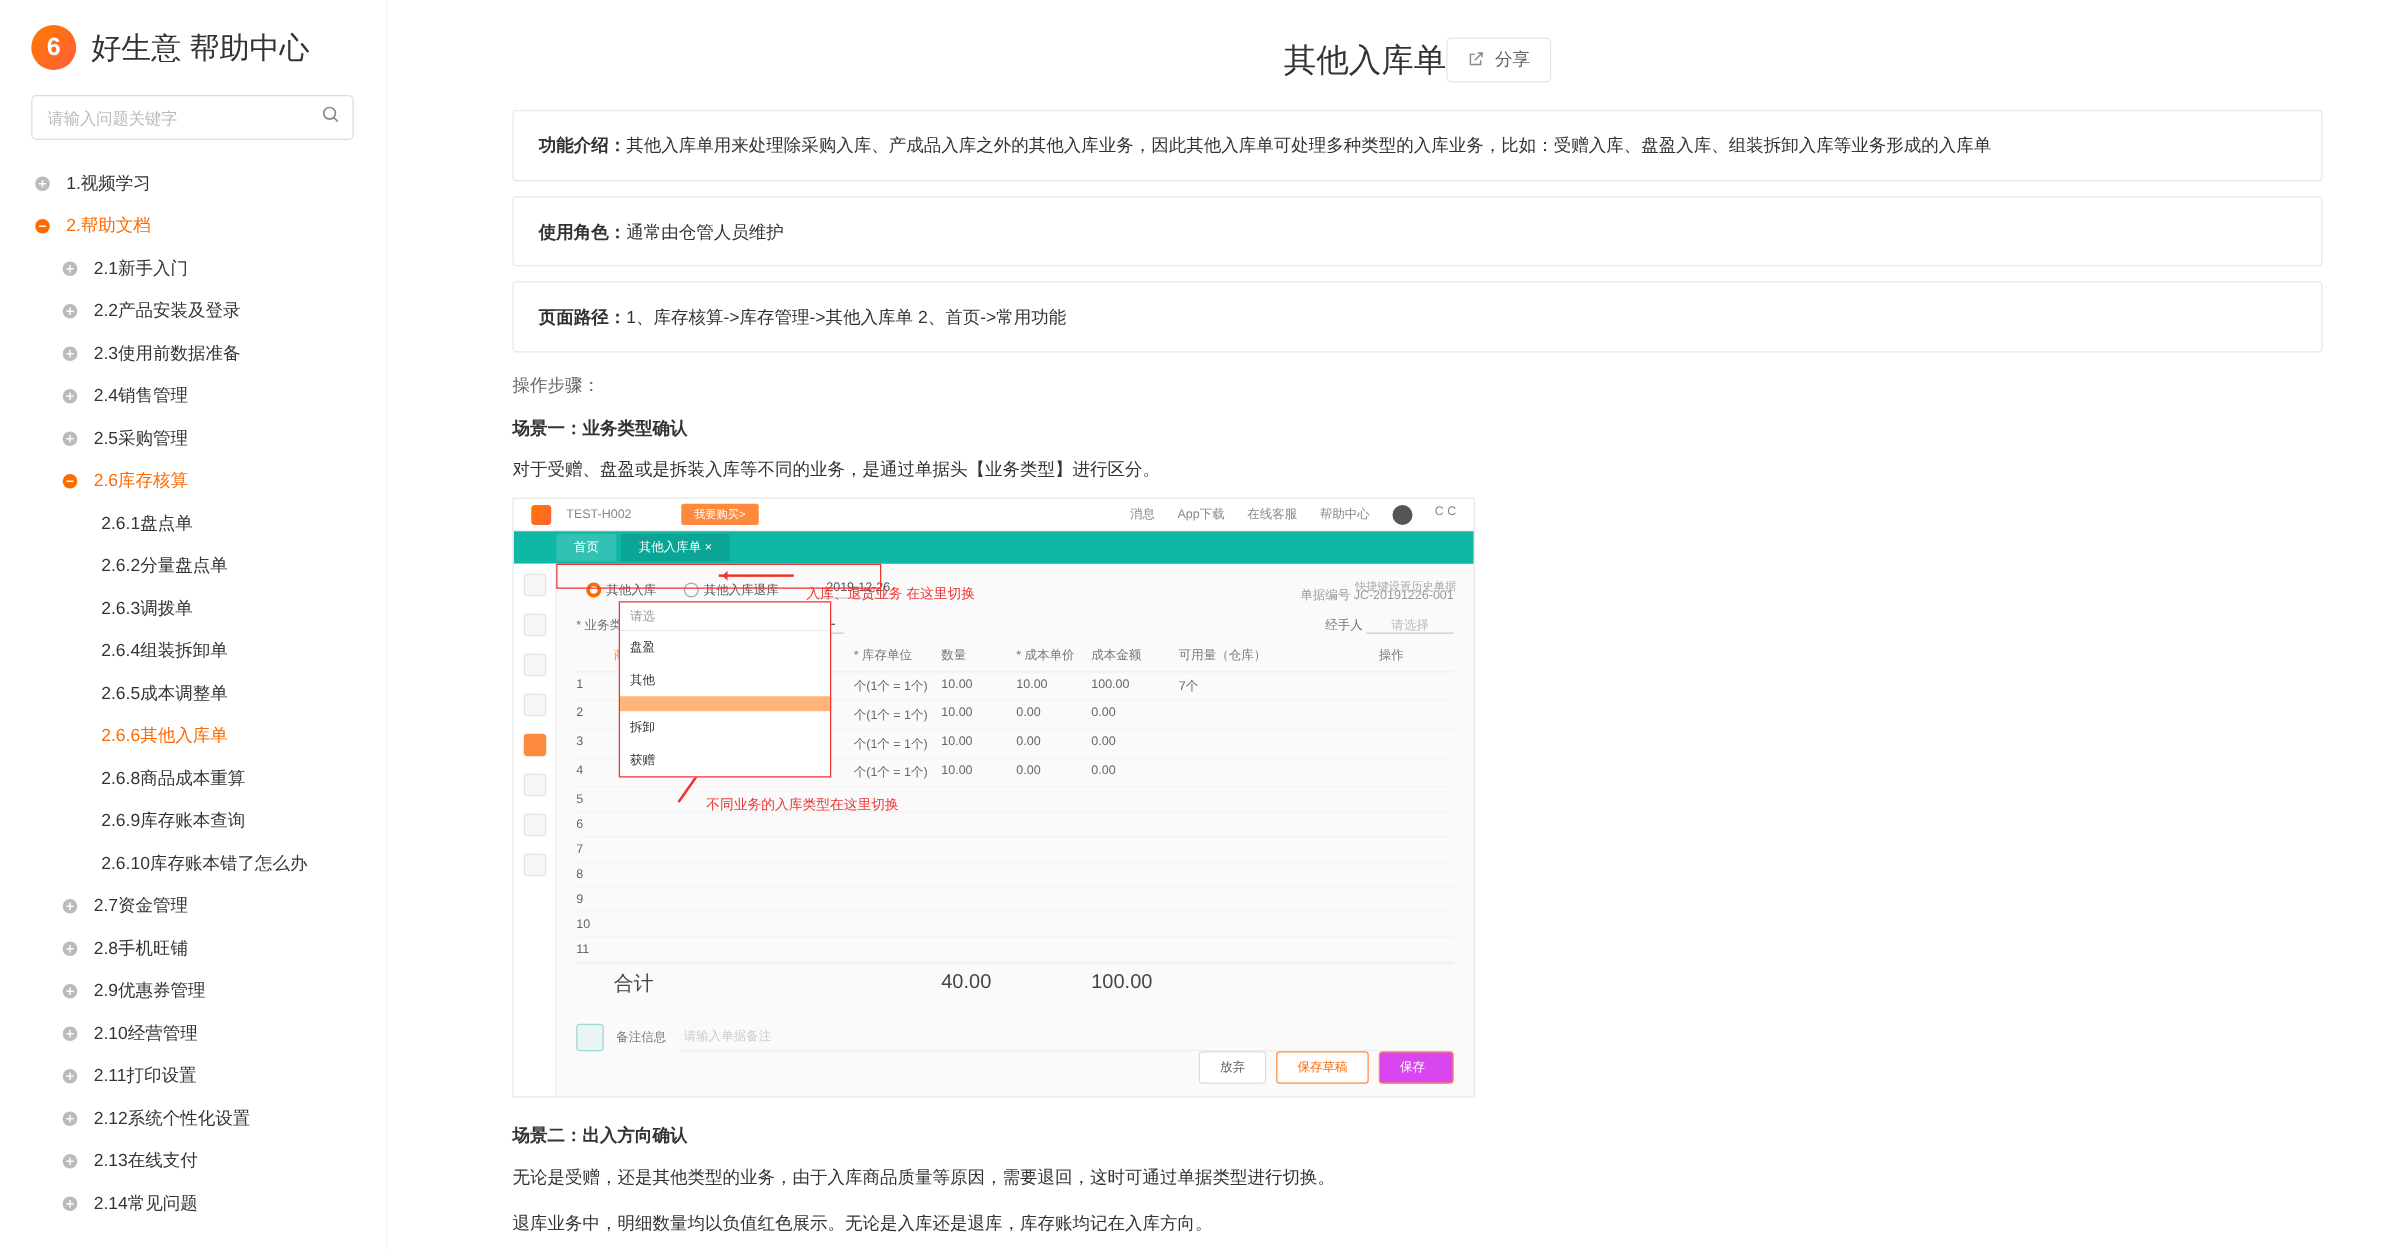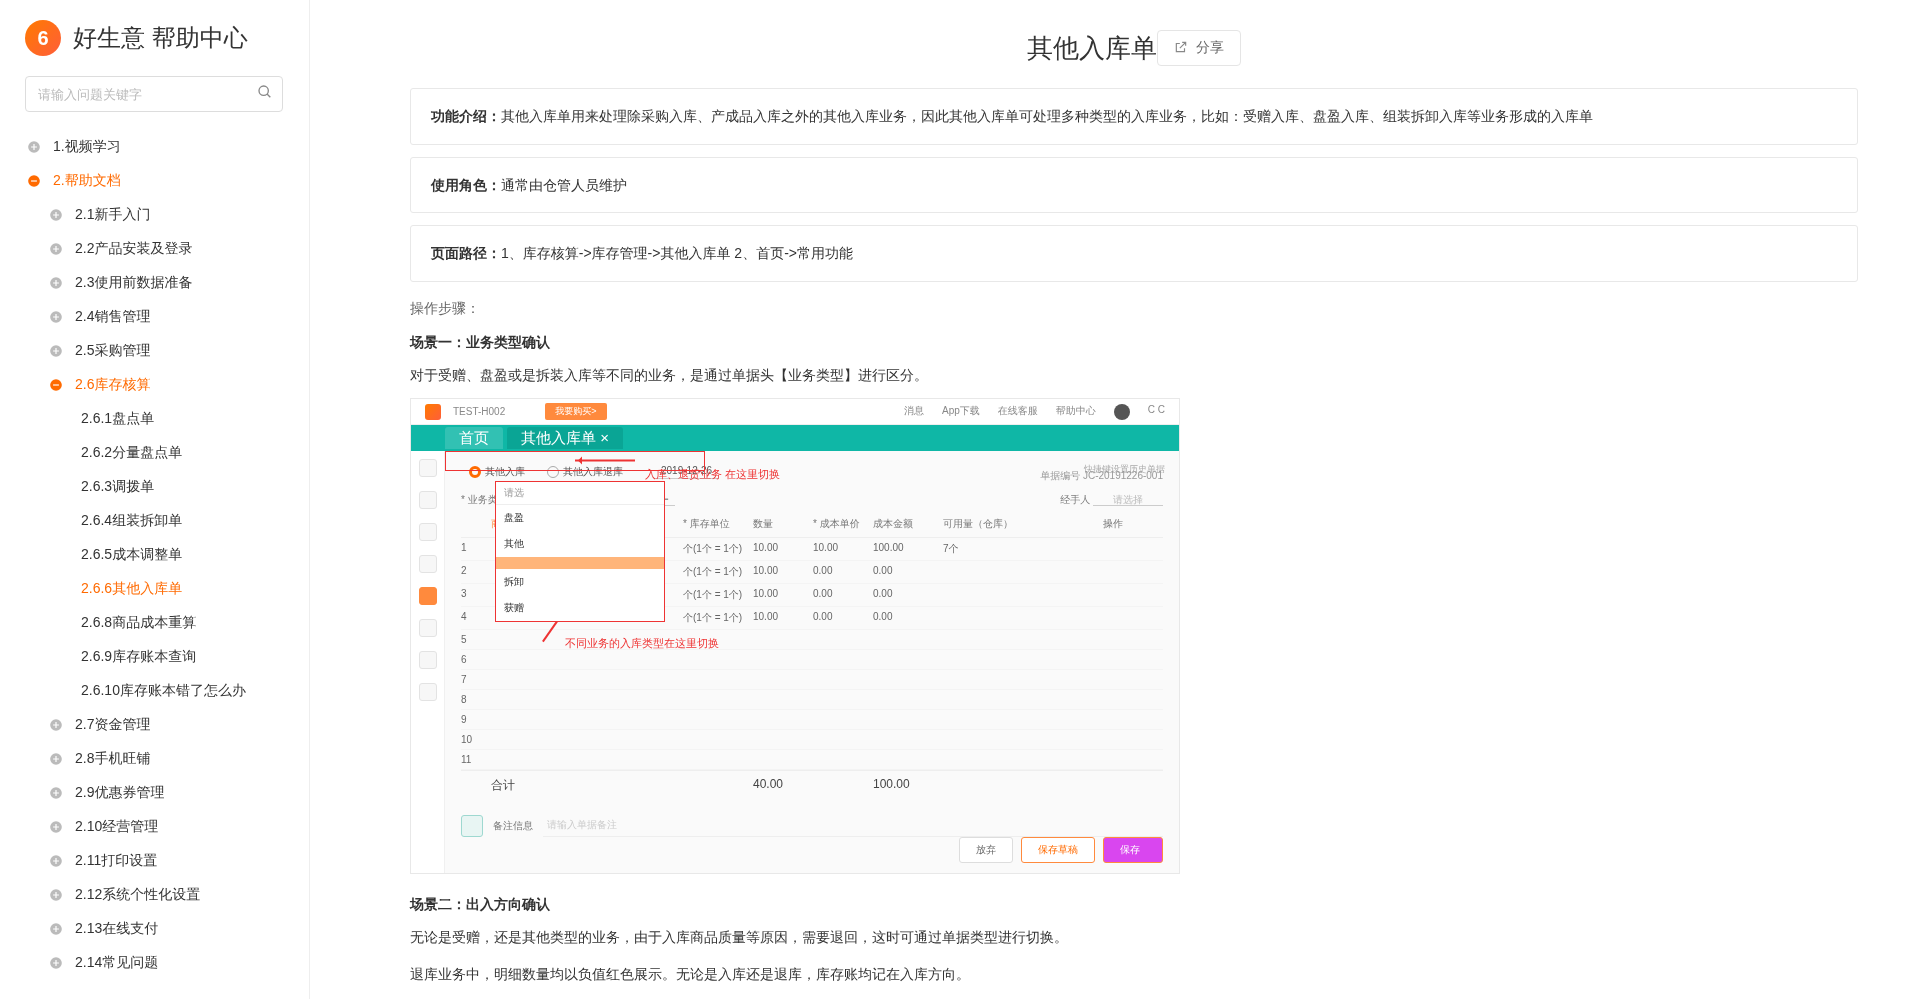--- a/index.html
+++ b/index.html
@@ -32,39 +32,39 @@
 .info-box .label{font-weight:600;color:#333}
 .section{margin-top:18px}
 .step-head{color:#666;margin-bottom:16px}
 .scene-title{font-weight:700;margin:8px 0 10px;color:#333}
 .para{line-height:1.9;margin-bottom:10px;color:#333}
 .img-ph{width:770px;min-height:422px;border:1px solid #e8e8e8;margin:6px 0 22px;background:#fafafa;position:relative;overflow:hidden}
 .img-ph .topbar{height:26px;background:#fff;border-bottom:1px solid #eee;display:flex;align-items:center;padding:0 14px;font-size:10px;color:#888}
 .img-ph .topbar .dot{width:16px;height:16px;border-radius:3px;background:linear-gradient(135deg,#ff7a00,#ff5e3a);margin-right:12px}
 .img-ph .topbar .right{margin-left:auto;display:flex;gap:18px;align-items:flex-start}
 .img-ph .tabbar{height:26px;background:#0fb7a6;display:flex;align-items:center;padding-left:34px;gap:4px}
-.img-ph .tabbar .tab{height:22px;background:rgba(255,255,255,.15);color:#fff;font-size:15px;padding:0 14px;display:flex;align-items:center;border-radius:3px 3px 0 0}
+.img-ph .tabbar .tab{height:22px;background:rgba(255,255,255,.15);color:#fff;font-size:10px;padding:0 14px;display:flex;align-items:center;border-radius:3px 3px 0 0}
 .img-ph .tabbar .tab.a{background:#0aa595}
 .img-ph .iconcol{position:absolute;left:0;top:52px;width:34px;bottom:0;background:#fff;border-right:1px solid #f0f0f0;display:flex;flex-direction:column;align-items:center;padding-top:8px;gap:14px}
 .img-ph .iconcol .ic{width:18px;height:18px;border:1px solid #e3e3e3;border-radius:3px;background:#f7f7f7}
 .img-ph .iconcol .ic.sel{background:#ff8a3d;border-color:#ff8a3d}
 .img-ph .body{margin-left:34px;padding:10px 16px;position:relative}
 .img-ph .redbox{border:1.5px solid #e33;position:absolute}
 .img-ph .radio-row{font-size:10px;color:#555;display:flex;gap:22px;padding:4px 8px}
 .img-ph .radio-row .r{display:flex;align-items:center;gap:4px}
 .img-ph .radio-row .r::before{content:"";width:10px;height:10px;border:1px solid #aaa;border-radius:50%;display:inline-block}
 .img-ph .radio-row .r.on::before{border:3px solid #ff6a00;width:6px;height:6px}
 .img-ph .note-r{color:#e33;font-size:11px;position:absolute}
 .img-ph .headrow{font-size:10px;color:#777;padding:6px 0;display:grid;grid-template-columns:30px 1fr 70px 70px 60px 60px 70px 70px 90px 60px;border-bottom:1px solid #eee}
 .img-ph .datarow{font-size:10px;color:#666;padding:4px 0;display:grid;grid-template-columns:30px 1fr 70px 70px 60px 60px 70px 70px 90px 60px;border-bottom:1px solid #f4f4f4;min-height:20px}
 .img-ph .dropdown{position:absolute;border:1.5px solid #e33;background:#fff;width:170px;font-size:10px;z-index:3}
 .img-ph .dropdown .dh{padding:4px 8px;border-bottom:1px solid #eee;color:#999}
 .img-ph .dropdown .di{padding:6px 8px;cursor:pointer}
 .img-ph .dropdown .di.hl{background:#ffb57a;color:#fff}
-.img-ph .sumrow{font-size:12px;color:#444;display:grid;grid-template-columns:30px 1fr 70px 70px 60px 60px 70px 70px 90px 60px;padding:6px 0;border-top:1px solid #eee}
+.img-ph .sumrow{font-size:16px;color:#444;display:grid;grid-template-columns:30px 1fr 70px 70px 60px 60px 70px 70px 90px 60px;padding:6px 0;border-top:1px solid #eee}
 .img-ph .remark{margin-top:14px;display:flex;align-items:center;gap:10px;font-size:10px;color:#aaa}
 .img-ph .remark .ric{width:22px;height:22px;border-radius:3px;background:#e8f5f3;border:1px solid #9ed8d0}
 .img-ph .btnrow{display:flex;justify-content:flex-end;gap:8px;}
 .img-ph .btnrow .b{font-size:10px;padding:5px 16px;border-radius:3px;border:1px solid #ddd;background:#fff;color:#666}
 .img-ph .btnrow .b.o{border-color:#ff8a3d;color:#ff6a00}
 .img-ph .btnrow .b.p{background:#d946ef;border-color:#ff8a3d;color:#fff;padding-right:22px}
 .img-ph .topright{position:absolute;right:14px;top:64px;font-size:9px;color:#aaa;display:flex;gap:0}
 .img-ph .arrow{position:absolute;width:60px;height:1.5px;background:#e33}
 .img-ph .arrow::after{content:"";position:absolute;right:-1px;top:-3px;border:4px solid transparent;border-left-color:#e33}
 </style>

